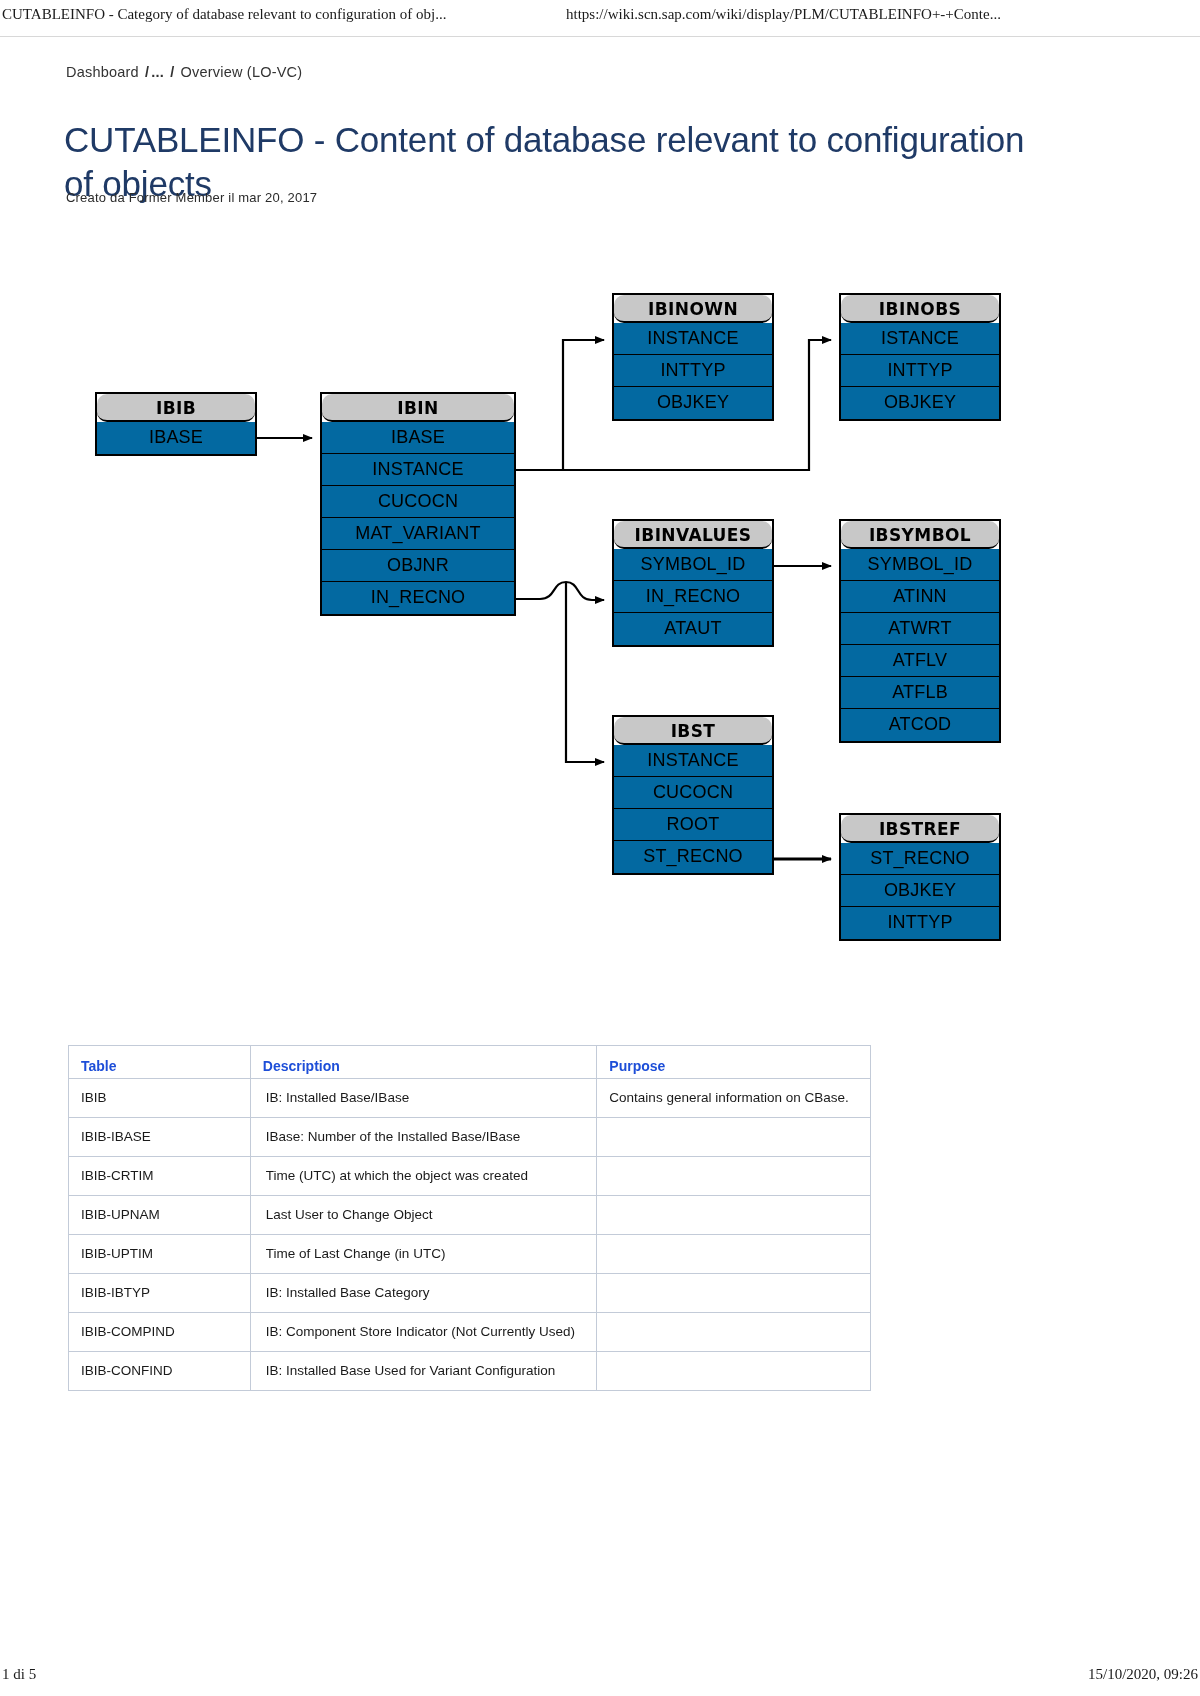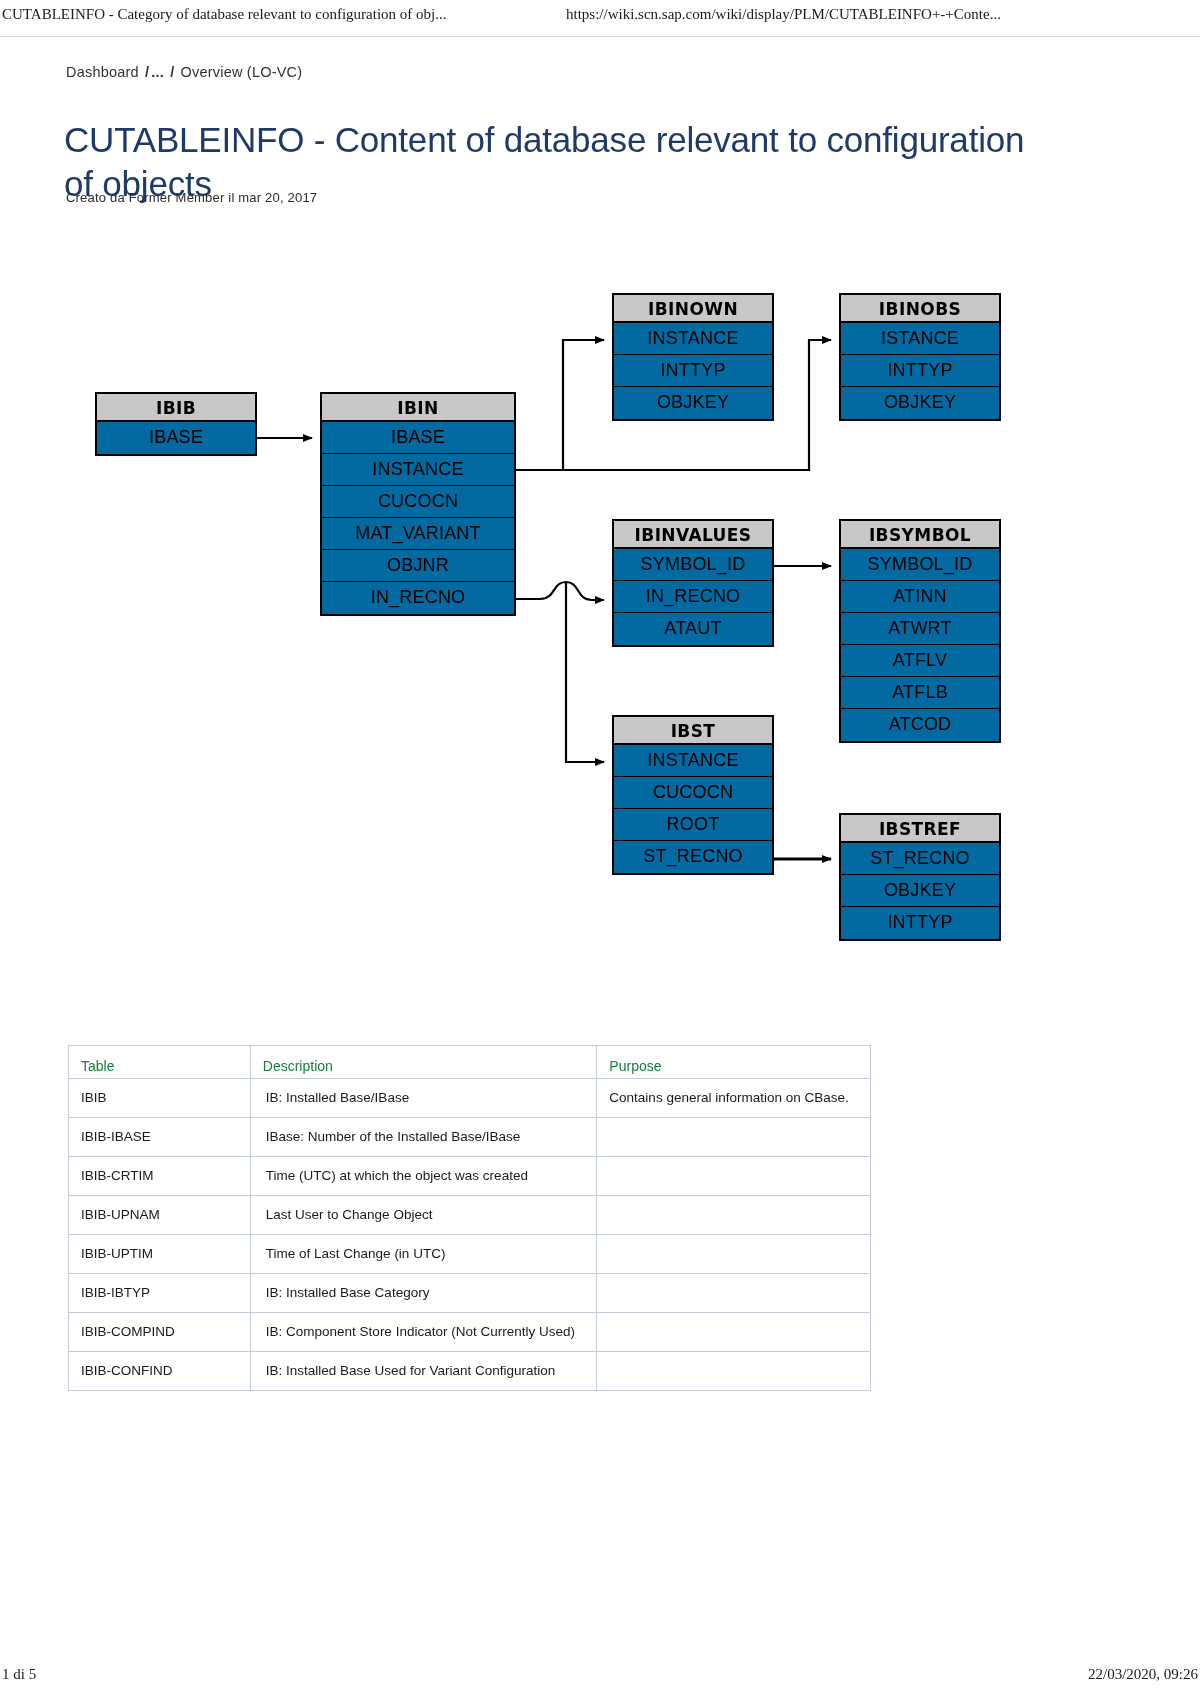--- a/index.html
+++ b/index.html
@@ -128,20 +128,21 @@
     background: #c8c8c8;
     font-weight: bold;
     font-size: 17px;
     text-align: center;
     line-height: 28px;
     height: 28px;
     border-bottom: 2px solid #000000;
     letter-spacing: .4px;
     box-sizing: border-box;
     font-family: "DejaVu Sans", sans-serif;
+    border-radius: 10px;
   }
   .er-row {
     font-size: 18px;
     text-align: center;
     line-height: 31px;
     height: 32px;
     border-bottom: 1.5px solid #000000;
     box-sizing: border-box;
     background: #0369a1;
     letter-spacing: .2px;
@@ -170,22 +171,22 @@
   }
   #info-table th,
   #info-table td {
     border: 1px solid #c3cbd8;
     vertical-align: top;
     padding: 9px 12px 10px 12px;
     line-height: 19px;
     text-align: left;
   }
   #info-table th {
-    color: #15803d;
-    font-weight: normal;
+    color: #1d4ed8;
+    font-weight: bold;
     font-size: 14px;
     padding-top: 11px;
     padding-bottom: 2px;
   }
   #info-table col.c1 { width: 182px; }
   #info-table col.c2 { width: 347px; }
   #info-table col.c3 { width: 274px; }
   #info-table td.desc { padding-left: 15px; }
 </style>
 </head>
@@ -348,14 +349,14 @@
     <tr>
       <td>IBIB-CONFIND</td>
       <td class="desc">IB: Installed Base Used for Variant Configuration</td>
       <td></td>
     </tr>
   </tbody>
 </table>
 
 <div class="print-footer">
   <span class="pf-left">1 di 5</span>
-  <span class="pf-right">22/03/2020, 09:26</span>
+  <span class="pf-right">15/10/2020, 09:26</span>
 </div>
 
 </body></html>

